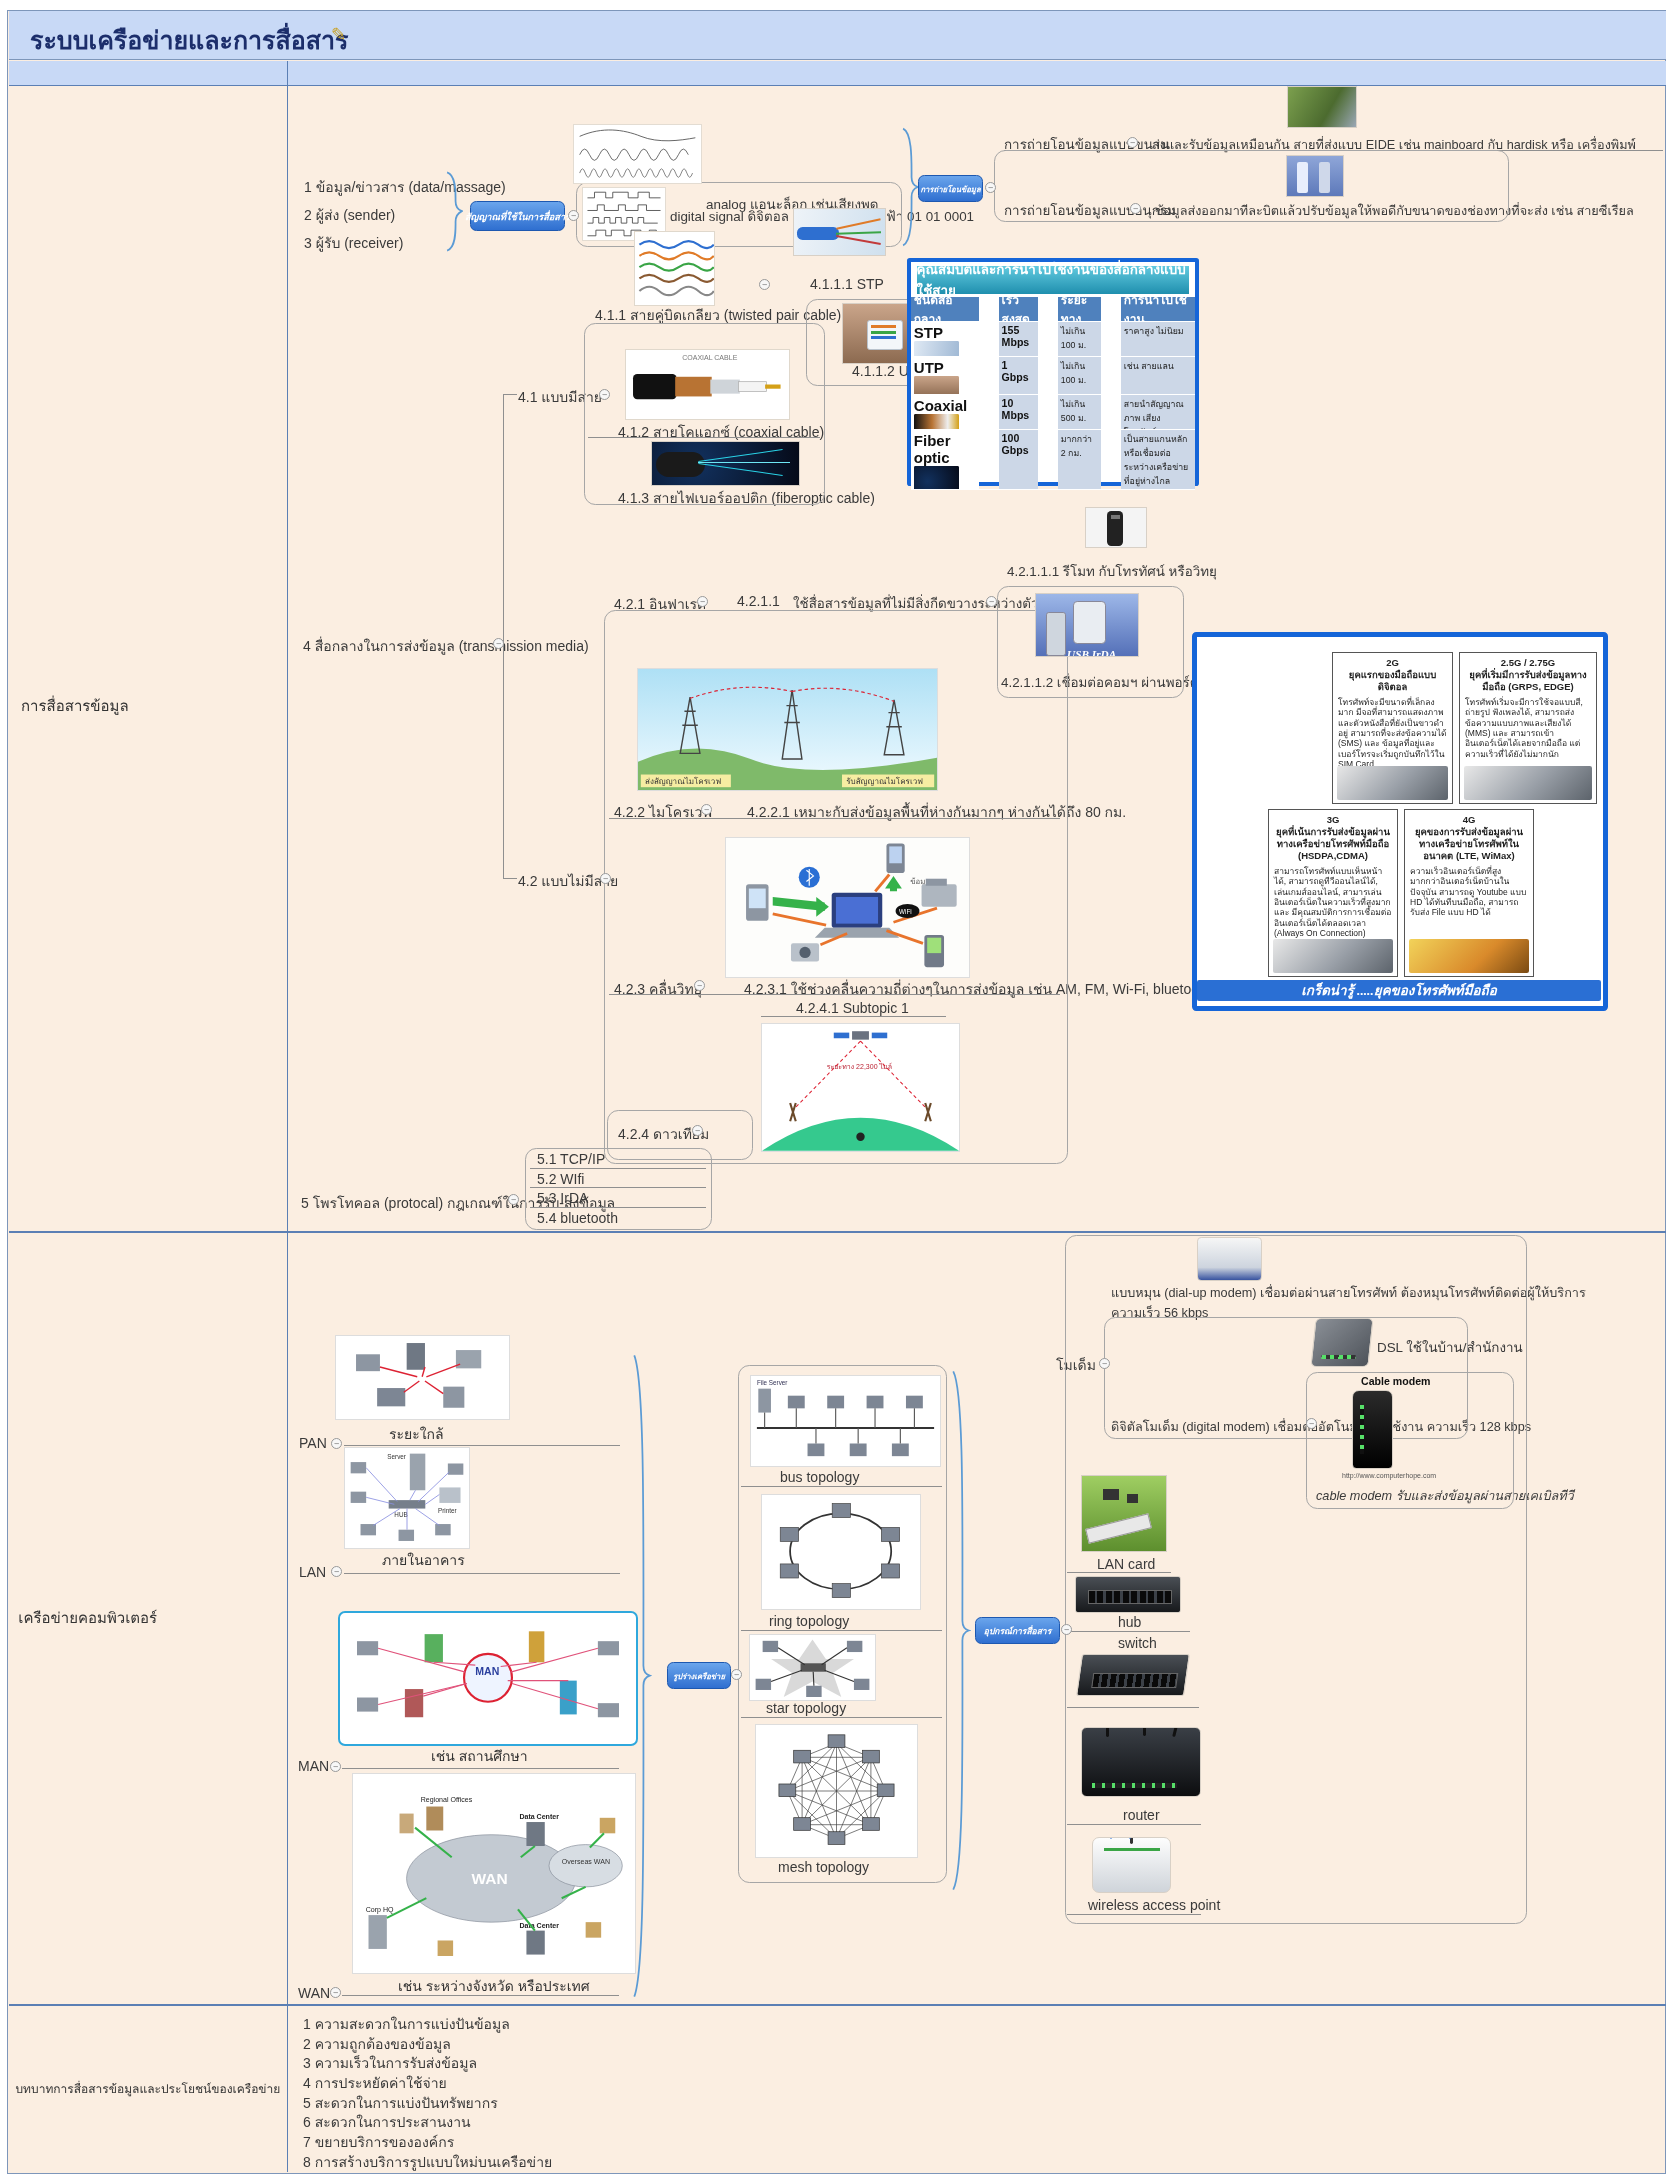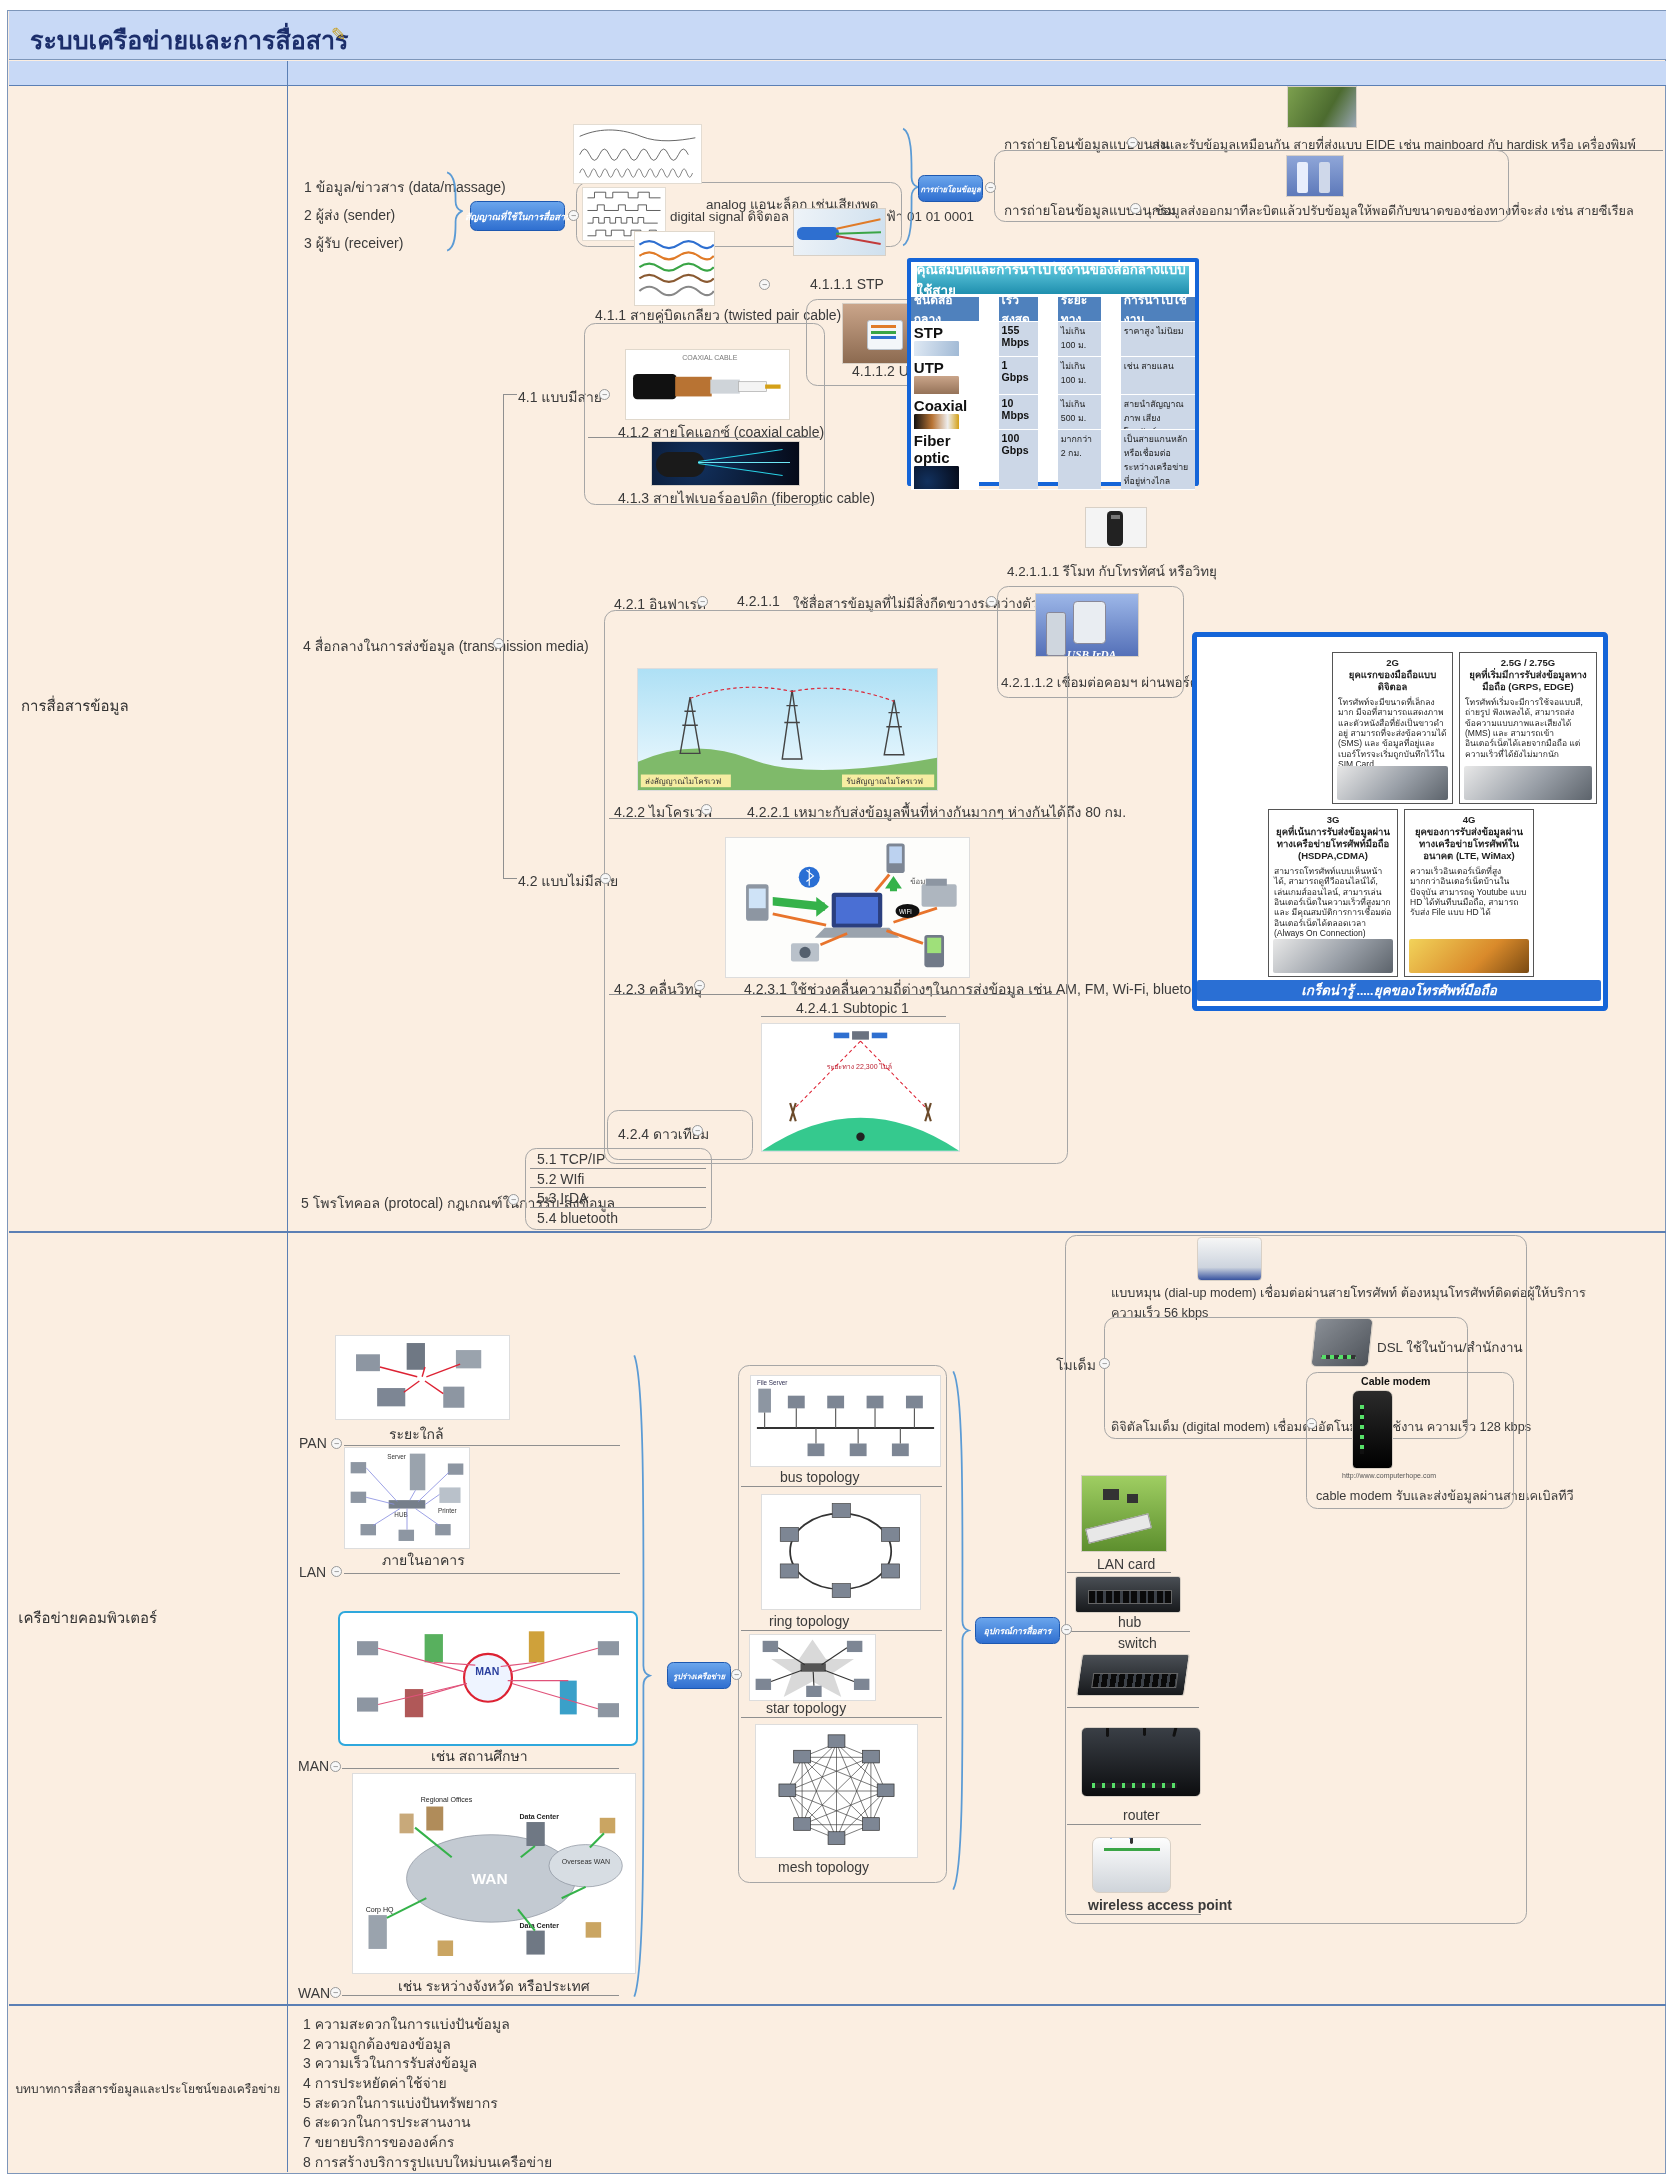--- a/index.html
+++ b/index.html
@@ -611,21 +611,21 @@
   <div class="abs d" style="left:1377px;top:1337px;">DSL  ใช้ในบ้าน/สำนักงาน</div>
 
   <div class="abs d" style="left:1111px;top:1416px;font-size:12.7px;">ดิจิตัลโมเด็ม (digital modem)  เชื่อมต่ออัตโนมัติเมื่อใช้งาน ความเร็ว 128 kbps</div>
   <div class="abs minus" style="left:1306px;top:1418px;">−</div>
   <div class="abs brk" style="left:1306px;top:1372px;width:206px;height:135px;"></div>
   <div class="abs" style="left:1361px;top:1375px;font-size:10.6px;font-weight:bold;color:#111;z-index:4;">Cable modem</div>
   <div class="abs img ph p-cable" style="left:1352px;top:1390px;width:41px;height:79px;border-radius:7px 7px 4.2px 4.2px;">
     <div style="position:absolute;left:7px;top:14px;width:3.5px;height:49px;background:repeating-linear-gradient(#57e069 0 4.2px,#111 4.2px 10px);"></div>
   </div>
   <div class="abs tiny" style="left:1342px;top:1472px;">http://www.computerhope.com</div>
-  <div class="abs d" style="left:1316px;top:1485px;font-size:12.7px;">cable modem  รับและส่งข้อมูลผ่านสายเคเบิลทีวี</div>
+  <div class="abs d" style="left:1316px;top:1485px;font-size:12.7px;font-style:italic;">cable modem  รับและส่งข้อมูลผ่านสายเคเบิลทีวี</div>
 
   <div class="abs img ph p-lancard" style="left:1081px;top:1475px;width:86px;height:77px;">
     <div style="position:absolute;left:4.2px;top:45px;width:63px;height:12.7px;background:#e8e8e8;border:0.7px solid #999;transform:rotate(-14deg);"></div>
     <div style="position:absolute;left:21px;top:12.7px;width:15.5px;height:11.3px;background:#333;"></div>
     <div style="position:absolute;left:45px;top:18.3px;width:11.3px;height:8.5px;background:#333;"></div>
   </div>
   <div class="abs t" style="left:1097px;top:1556px;">LAN card</div>
   <div class="abs hl" style="left:1067px;top:1572px;width:104px;"></div>
 
   <div class="abs img ph p-hub" style="left:1075px;top:1576px;width:106px;height:37px;border-radius:2.8px;">
@@ -647,21 +647,21 @@
     <div style="position:absolute;left:10px;bottom:8.5px;width:85px;height:4.2px;background:repeating-linear-gradient(90deg,#57e069 0 3.5px,#222 3.5px 10px);"></div>
   </div>
   <div class="abs t" style="left:1123px;top:1807px;">router</div>
   <div class="abs hl" style="left:1067px;top:1824px;width:134px;"></div>
 
   <div class="abs img ph p-wap" style="left:1092px;top:1837px;width:79px;height:56px;border-radius:7px;">
     <div class="ant" style="left:37px;top:-18.3px;height:24px;background:#333;"></div>
     <div style="position:absolute;left:11.3px;top:10px;width:56px;height:2.8px;background:#3aa546;"></div>
     <div style="position:absolute;left:17px;top:-10px;width:17px;height:17px;border:2.1px solid #2a6fd4;border-radius:50%;border-bottom-color:transparent;border-left-color:transparent;transform:rotate(-45deg);"></div>
   </div>
-  <div class="abs t" style="left:1088px;top:1897px;font-weight:bold;">wireless access point</div>
+  <div class="abs t" style="left:1088px;top:1897px;">wireless access point</div>
   <div class="abs hl" style="left:1067px;top:1914px;width:134px;"></div>
 
   <div class="abs t" style="left:303px;top:2013px;">1  ความสะดวกในการแบ่งปันข้อมูล</div>
   <div class="abs t" style="left:303px;top:2033px;">2  ความถูกต้องของข้อมูล</div>
   <div class="abs t" style="left:303px;top:2052px;">3  ความเร็วในการรับส่งข้อมูล</div>
   <div class="abs t" style="left:303px;top:2072px;">4  การประหยัดค่าใช้จ่าย</div>
   <div class="abs t" style="left:303px;top:2092px;">5  สะดวกในการแบ่งปันทรัพยากร</div>
   <div class="abs t" style="left:303px;top:2111px;">6  สะดวกในการประสานงาน</div>
   <div class="abs t" style="left:303px;top:2131px;">7  ขยายบริการขององค์กร</div>
   <div class="abs t" style="left:303px;top:2151px;">8  การสร้างบริการรูปแบบใหม่บนเครือข่าย</div>

